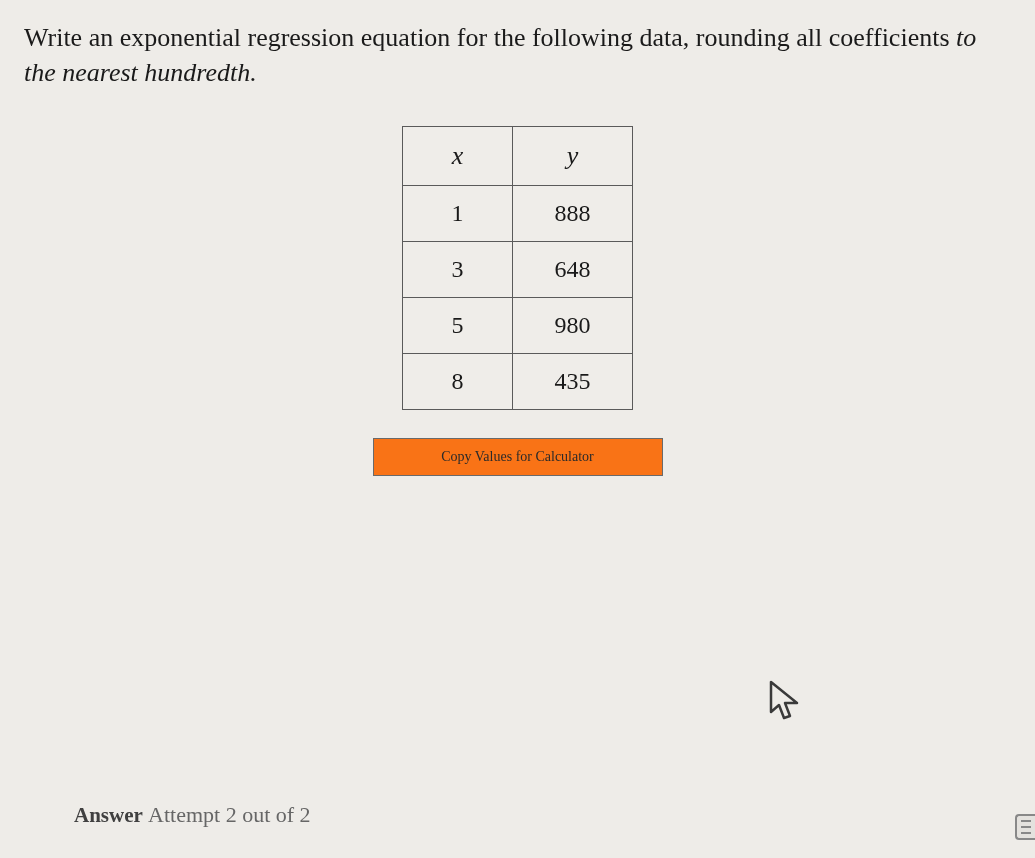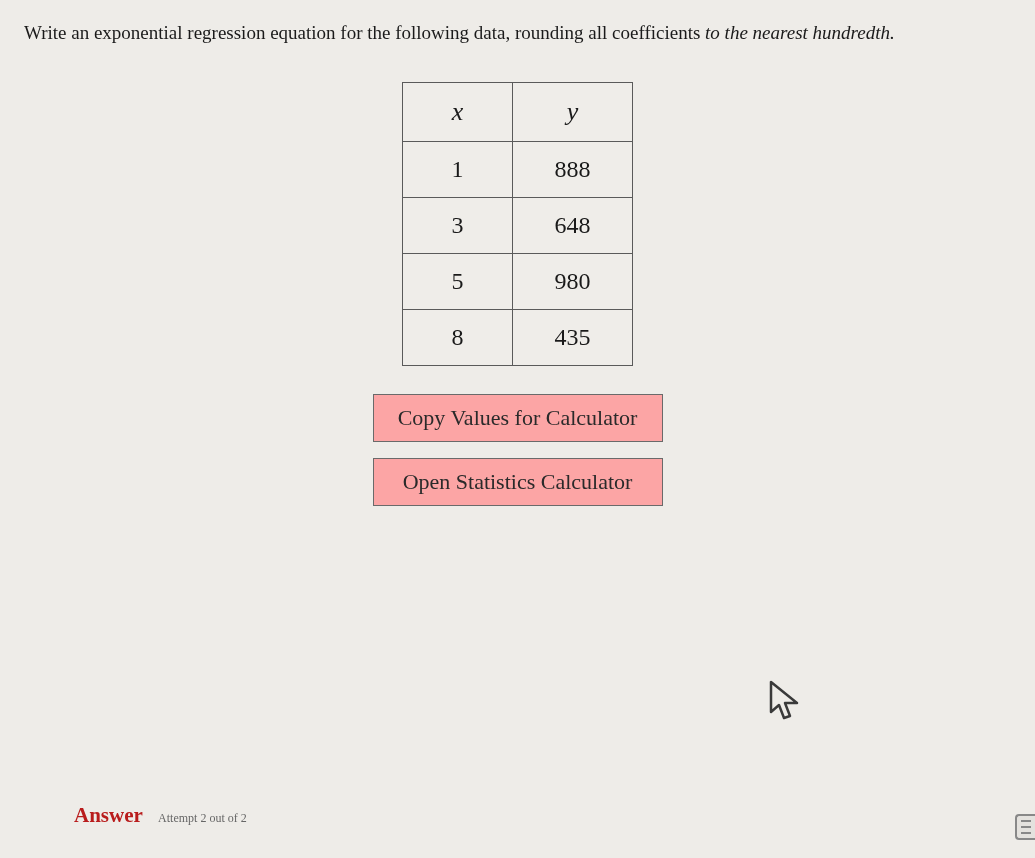--- a/index.html
+++ b/index.html
@@ -7,21 +7,21 @@
     margin: 0;
     padding: 20px 24px;
     width: 1035px;
     height: 858px;
     background: #eeece8;
     font-family: Georgia, 'Times New Roman', serif;
     color: #1a1a1a;
     position: relative;
   }
   .prompt {
-    font-size: 19px;
+    font-size: 26px;
     line-height: 1.35;
     margin-bottom: 36px;
   }
   .prompt .italic { font-style: italic; }
   .table-wrap {
     display: flex;
     justify-content: center;
     margin-bottom: 28px;
   }
   table.data {
@@ -52,45 +52,44 @@
   table.data td.ycol { width: 120px; }
   .buttons-wrap {
     display: flex;
     flex-direction: column;
     align-items: center;
     gap: 16px;
     margin-bottom: 54px;
   }
   .action-btn {
     border: 1.5px solid #6a6a6a;
-    background: #fca5a5;
+    background: #f97316;
     font-family: Georgia, serif;
-    font-size: 22px;
+    font-size: 14px;
     padding: 10px 16px;
     color: #2a2a2a;
     cursor: pointer;
     min-width: 290px;
     text-align: center;
   }
   .answer-row {
     font-family: Georgia, serif;
     font-size: 21px;
     color: #444;
     margin-left: 50px;
     position: absolute;
     bottom: 30px;
   }
   .answer-label {
     font-weight: 700;
-    color: #b91c1c;
-    margin-right: 10px;
+    color: #404040;
   }
   .attempt {
     color: #666;
-    font-size: 12px;
+    font-size: 22px;
   }
   .cursor-icon {
     position: absolute;
     right: 230px;
     top: 680px;
     pointer-events: none;
   }
   .side-icon {
     position: absolute;
     right: 0px;
@@ -141,21 +140,20 @@
     <tr>
       <td class="xcol">8</td>
       <td class="ycol">435</td>
     </tr>
   </tbody>
     </table>
 </div>
 
 <div class="buttons-wrap">
   <button class="action-btn">Copy Values for Calculator</button>
-  <button class="action-btn">Open Statistics Calculator</button>
 </div>
 
 <div class="answer-row">
   <span class="answer-label">Answer</span>
   <span class="attempt">Attempt 2 out of 2</span>
 </div>
 
 <svg class="cursor-icon" width="38" height="44" viewBox="0 0 38 44">
   <path d="M4 2 L4 32 L12 25 L17 38 L23 36 L18 23 L30 23 Z" fill="none" stroke="#3a3a3a" stroke-width="2.5" stroke-linejoin="round"></path>
 </svg>

